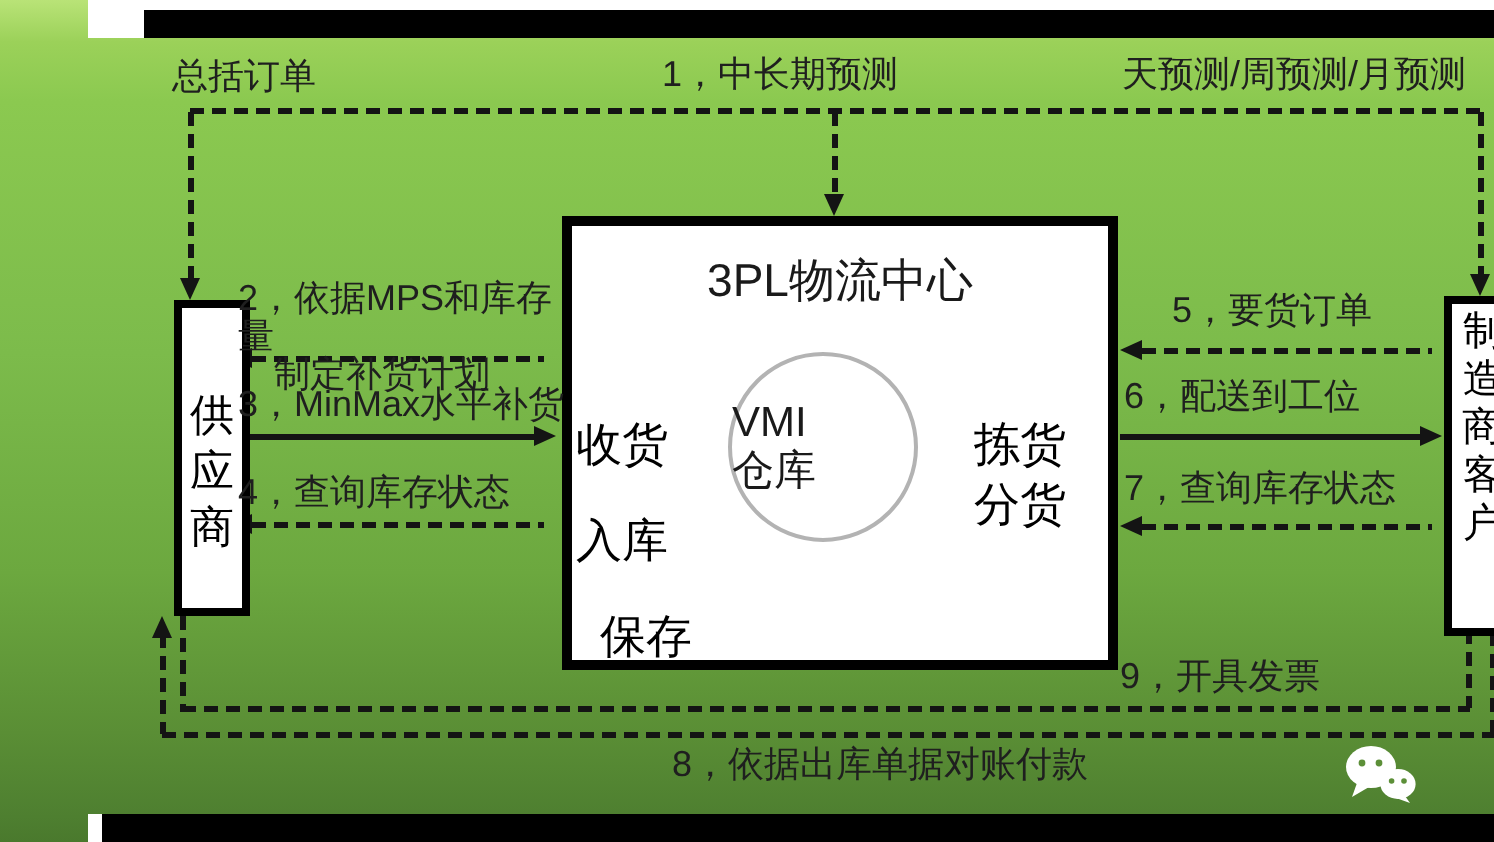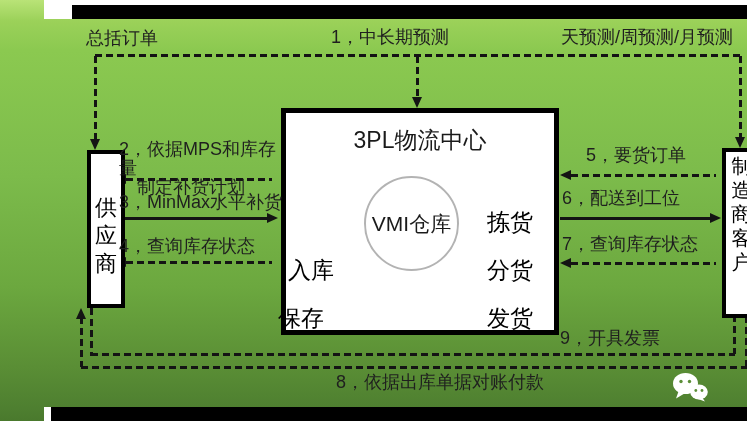--- a/index.html
+++ b/index.html
@@ -22,21 +22,21 @@
   
   .lbl{color:#1f1f1f;font-size:18px;line-height:19px;white-space:nowrap;}
   .lbl2{white-space:normal;width:170px;}
   .lbl2 .indent{padding-left:18px;}
   
   .node{background:#ffffff;border:4px solid #000;box-sizing:border-box;}
   .vtext{word-break:break-all;text-align:center;color:#000;margin:0 auto;}
   .center-box{background:#ffffff;border:5px solid #000;box-sizing:border-box;}
   .center-title{position:absolute;left:0;right:0;top:12px;text-align:center;font-size:23px;color:#1a1a1a;}
   .circle{border:2px solid #b3b3b3;border-radius:50%;box-sizing:border-box;
-          display:flex;flex-direction:row;align-items:center;justify-content:center;
+          display:flex;flex-direction:column;align-items:flex-start;justify-content:center;
           font-size:21px;line-height:24px;color:#1a1a1a;text-align:center;}
   .step{font-size:23px;color:#000;white-space:nowrap;}
   
   .watermark{display:flex;align-items:center;gap:6px;flex-direction:column;}
   .watermark .wm-text{font-size:21px;color:#d6d6d6;white-space:nowrap;}
   
   .white{background:#ffffff;}
   .black{background:#000000;}
 </style>
 </head>
@@ -84,25 +84,25 @@
     <div class="vtext" style="width:21px;margin-top:2px;font-size:20px;line-height:24px;">制造商/客户</div>
   </div>
 
   <div class="abs center-box" style="left:237px;top:108px;width:278px;height:227px;">
     <div class="center-title">3PL物流中心</div>
   </div>
   <div class="abs circle" style="left:320px;top:176px;width:95px;height:95px;">
     <div>VMI</div>
     <div>仓库</div>
   </div>
+  <div class="abs step" style="left:244px;top:207px;">收货</div>
   <div class="abs step" style="left:244px;top:255px;">入库</div>
-  <div class="abs step" style="left:234px;top:303px;">保存</div>
+  <div class="abs step" style="left:256px;top:303px;">保存</div>
   <div class="abs step" style="left:443px;top:207px;">拣货</div>
-  <div class="abs step" style="left:443px;top:255px;">分货</div>
-  <div class="abs step" style="left:443px;top:303px;">发货</div>
+  <div class="abs step" style="left:443px;top:237px;">分货</div>
 
   <div class="abs lbl" style="left:42px;top:29px;">总括订单</div>
   <div class="abs lbl" style="left:287px;top:28px;">1，中长期预测</div>
   <div class="abs lbl" style="left:517px;top:28px;">天预测/周预测/月预测</div>
 
   <div class="abs lbl lbl2" style="left:75px;top:140px;">
     <div>2，依据MPS和库存量</div>
     <div class="indent">制定补货计划</div>
   </div>
   <div class="abs lbl" style="left:75px;top:193px;">3，MinMax水平补货</div>

